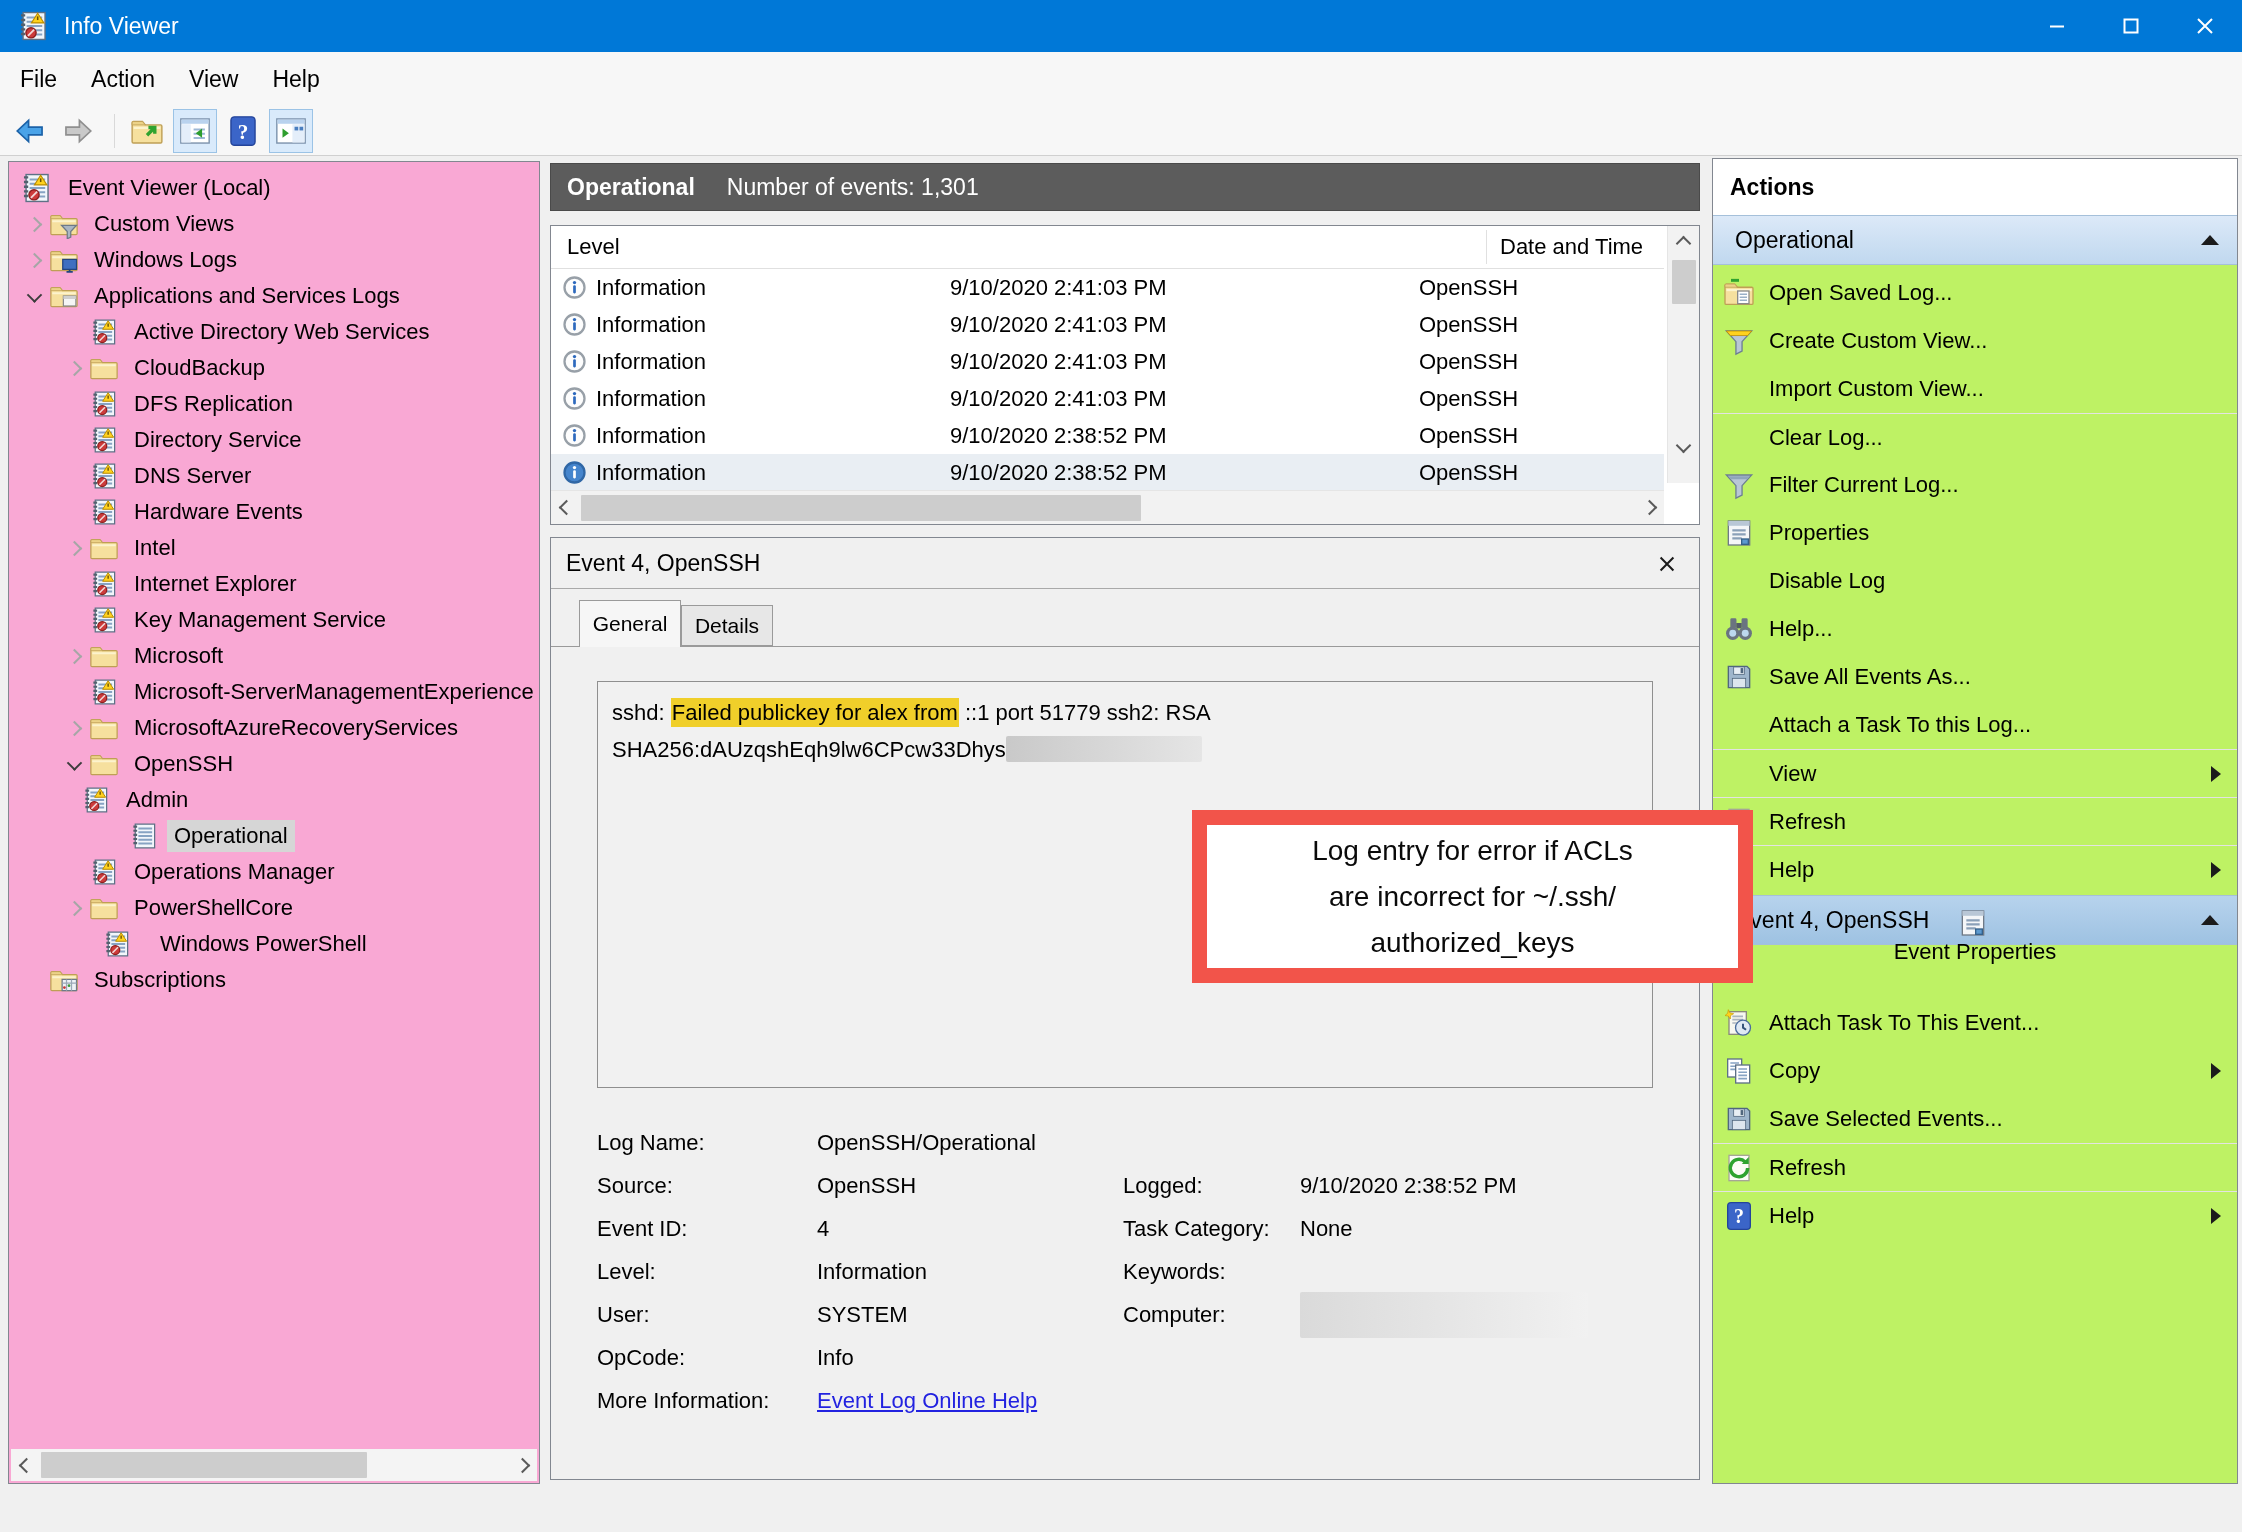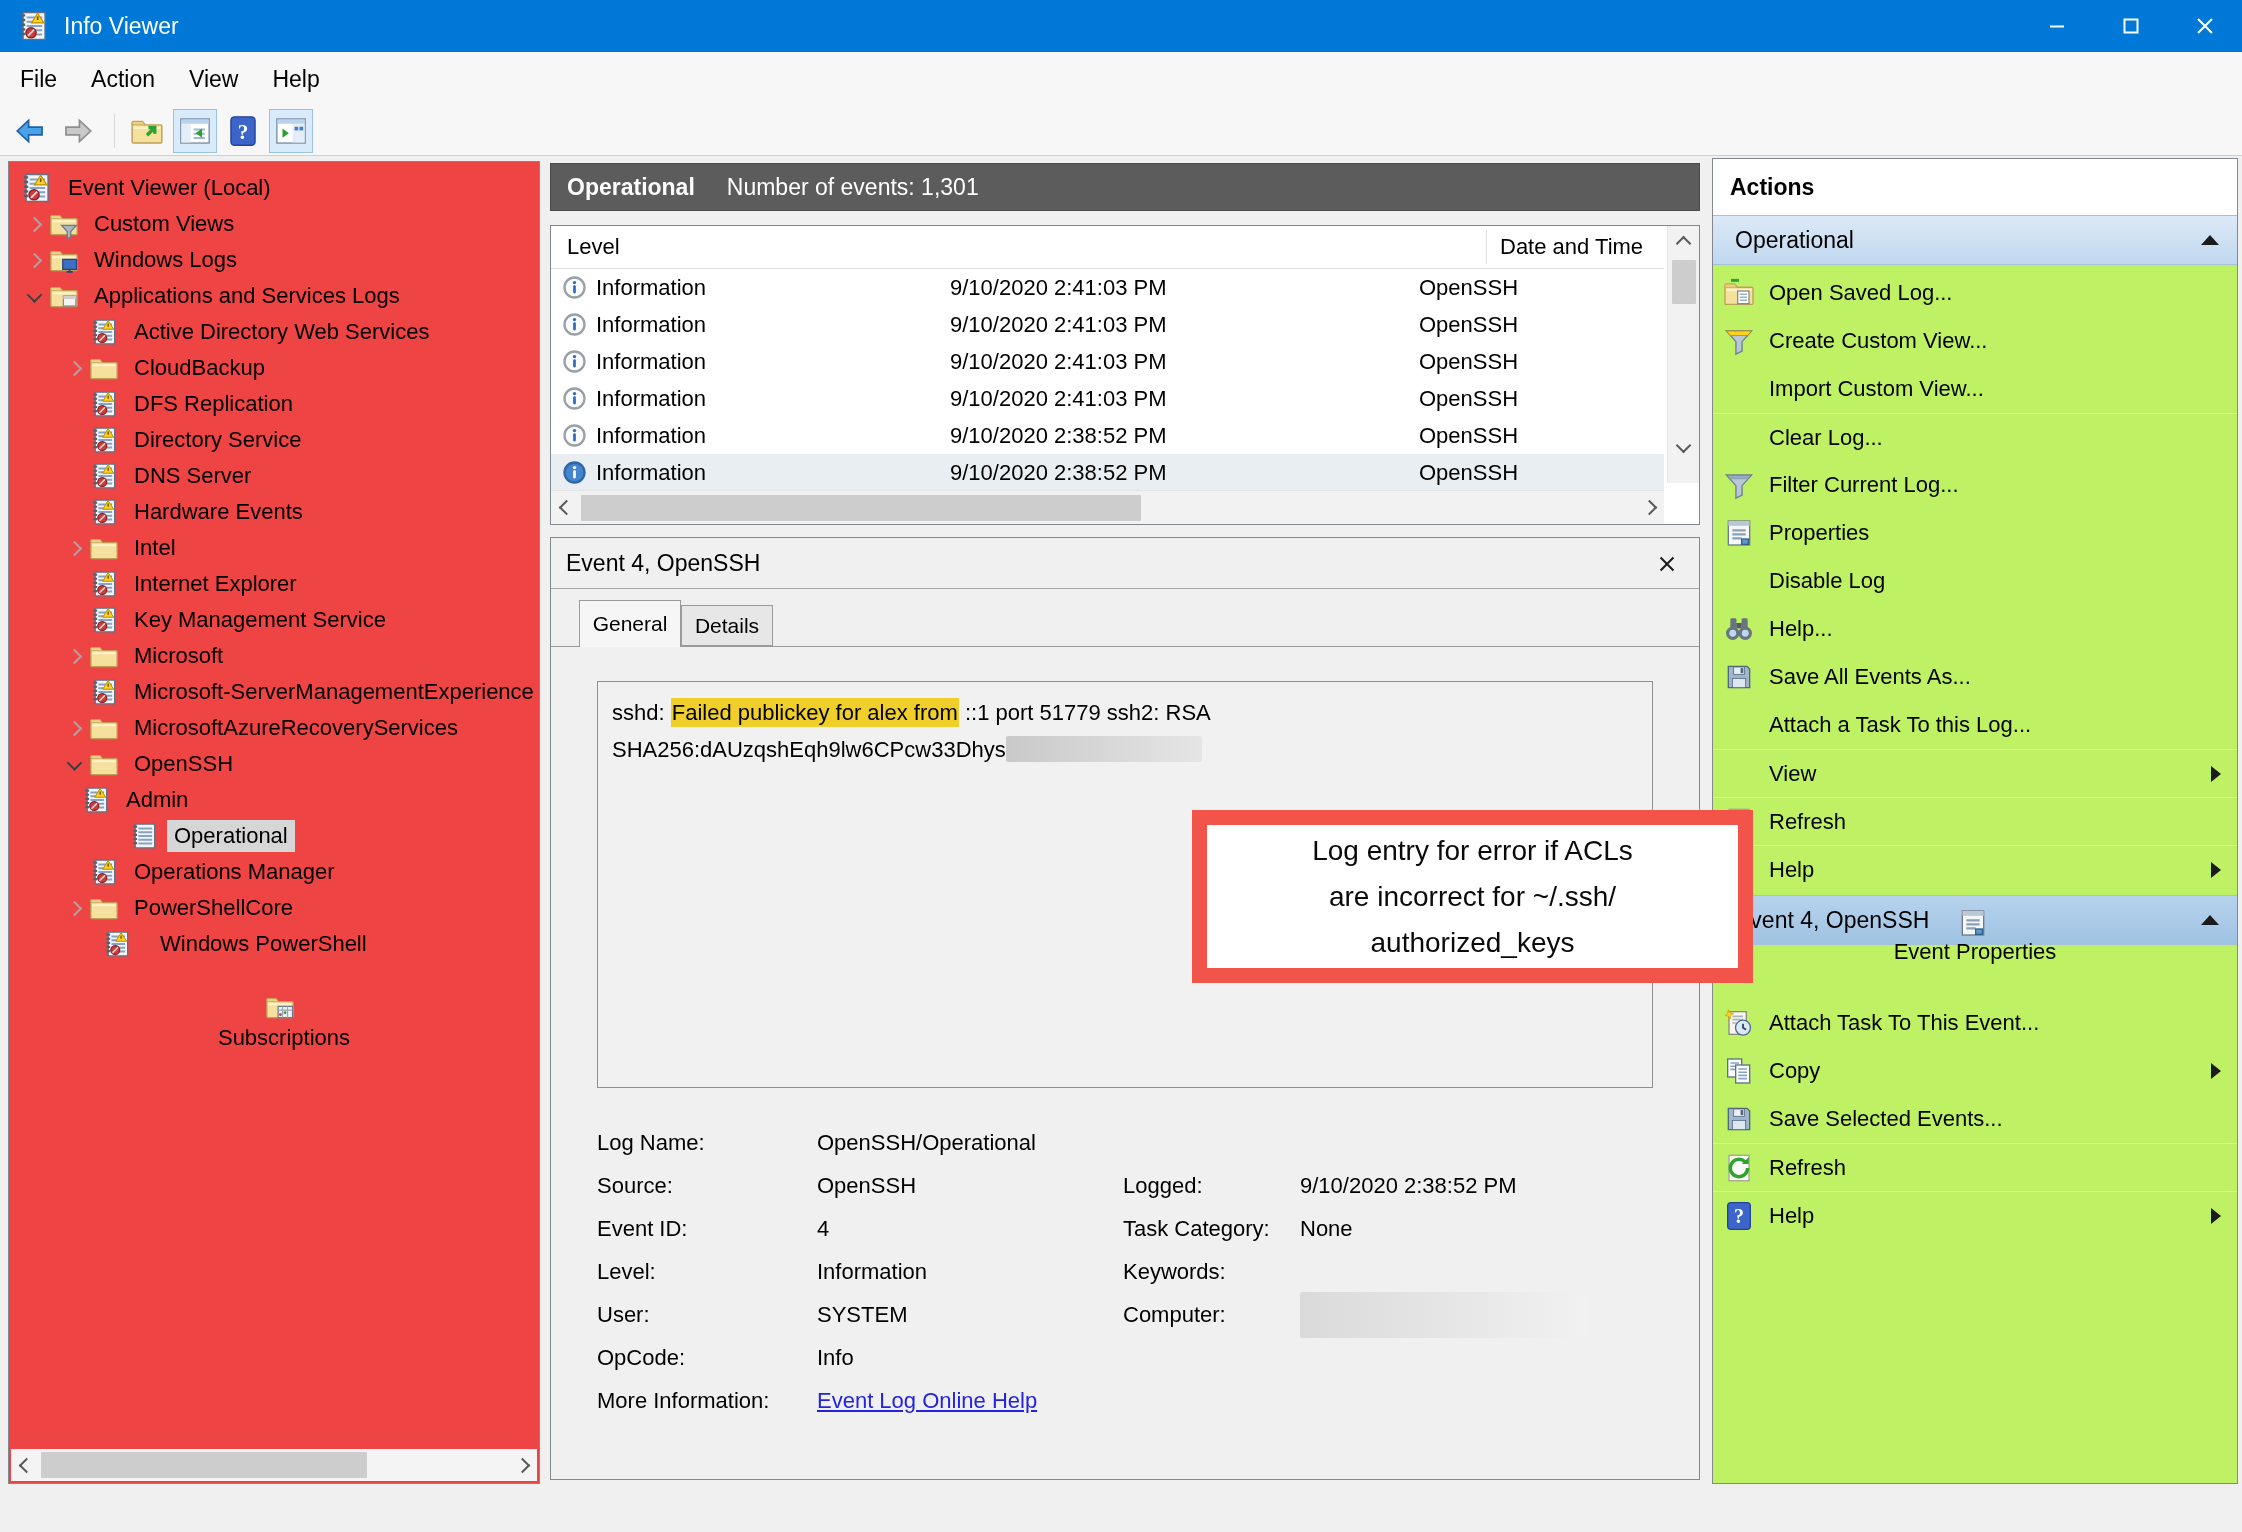--- a/index.html
+++ b/index.html
@@ -19,21 +19,21 @@
     display:flex;align-items:center;padding-left:3px;box-sizing:border-box;}
   .menu-item{padding:0 17px;font-size:23px;cursor:default;}
   
   .toolbar{position:absolute;left:0;top:107px;width:2242px;height:49px;background:#f7f7f7;
     border-bottom:1px solid #d0d0d0;display:flex;align-items:center;box-sizing:border-box;padding-left:8px;}
   .tbtn{width:42px;height:42px;display:flex;align-items:center;justify-content:center;margin-right:4px;border:1px solid transparent;}
   .tbtn svg{width:34px;height:34px;}
   .tbtn.hl{background:#d9eafb;border:1px solid #9bc3e6;}
   .tsep{width:1px;height:34px;background:#d9d9d9;margin:0 10px;}
   
-  .tree-panel{position:absolute;left:8px;top:161px;width:532px;height:1323px;background:#ef4444;
+  .tree-panel{position:absolute;left:8px;top:161px;width:532px;height:1323px;background:#f9a8d4;
     border:1px solid #828790;box-sizing:border-box;overflow:hidden;}
   .tree-row{position:absolute;left:0;width:100%;height:36px;display:flex;align-items:center;white-space:nowrap;cursor:default;}
   .chevbox{width:30px;height:30px;display:inline-flex;align-items:center;justify-content:center;flex:none;}
   .chev{width:9px;height:9px;border-right:2px solid #a6a6a6;border-bottom:2px solid #a6a6a6;transform:rotate(-45deg);}
   .chev.open{border-color:#3c3c3c;transform:rotate(45deg) translate(-1px,-1px);}
   .ticon{width:30px;height:30px;margin-right:8px;display:inline-flex;flex:none;}
   .ticon svg{width:100%;height:100%;}
   .ticon.big{width:34px;height:34px;}
   .tlabel{font-size:22px;padding:3px 7px;}
   .tlabel.sel{background:#d6d6d6;}
@@ -524,21 +524,21 @@
               <path d="M7.5 6h11M7.5 9h11M7.5 12h11M7.5 15h11M7.5 18h11" stroke="#87a3c3" stroke-width="1.5"></path>
               <path d="M3.5 4.5h3M3.5 7.8h3M3.5 11.1h3M3.5 14.4h3M3.5 17.7h3" stroke="#53606e" stroke-width="1.7"></path>
               <path d="M15.3 3l4.4 6.8h-8.8z" fill="#ffd21e" stroke="#bd8d00" stroke-width=".8"></path>
               <path d="M15.3 5.2v2.6" stroke="#6b5200" stroke-width="1.1"></path>
               <circle cx="10.6" cy="16.8" r="3.6" fill="#cd3b3b" stroke="#8e1f1f"></circle>
               <path d="M8.4 19l4.4-4.4" stroke="#f2d8d8" stroke-width="1.3"></path>
             </svg>
           </span>
           <span class="tlabel">Windows PowerShell</span>
         </div>
-        <div class="tree-row" style="top: 800px; padding-left: 10px; flex-direction: column;">
+        <div class="tree-row" style="top: 800px; padding-left: 10px;">
           <span class="chevbox"></span>
           <span class="ticon">
             <svg viewBox="0 0 24 24">
               <path d="M1.5 6.2c0-.5.4-.9.9-.9h6.4l2 2.4h10.8c.5 0 .9.4.9.9v11c0 .5-.4.9-.9.9H2.4c-.5 0-.9-.4-.9-.9z" fill="#f6e09e" stroke="#bf9f55"></path>
               <path d="M1.5 6.2c0-.5.4-.9.9-.9h6.4l2 2.4H1.5z" fill="#ecd287" stroke="#bf9f55" stroke-width=".6"></path>
               <path d="M2.6 9h18.8v1.6H2.6z" fill="#fcf3cd"></path>
               <rect x="10.5" y="11.5" width="11.5" height="9" fill="#eef2f6" stroke="#6d7a88"></rect>
               <path d="M10.5 14.5h11.5M14 11.5v9M18 11.5v9" stroke="#9aa8b6" stroke-width="1"></path>
               <circle cx="12.3" cy="18" r="1.1" fill="#c33"></circle>
               <circle cx="16" cy="16.5" r="1.1" fill="#3a9a3a"></circle>

